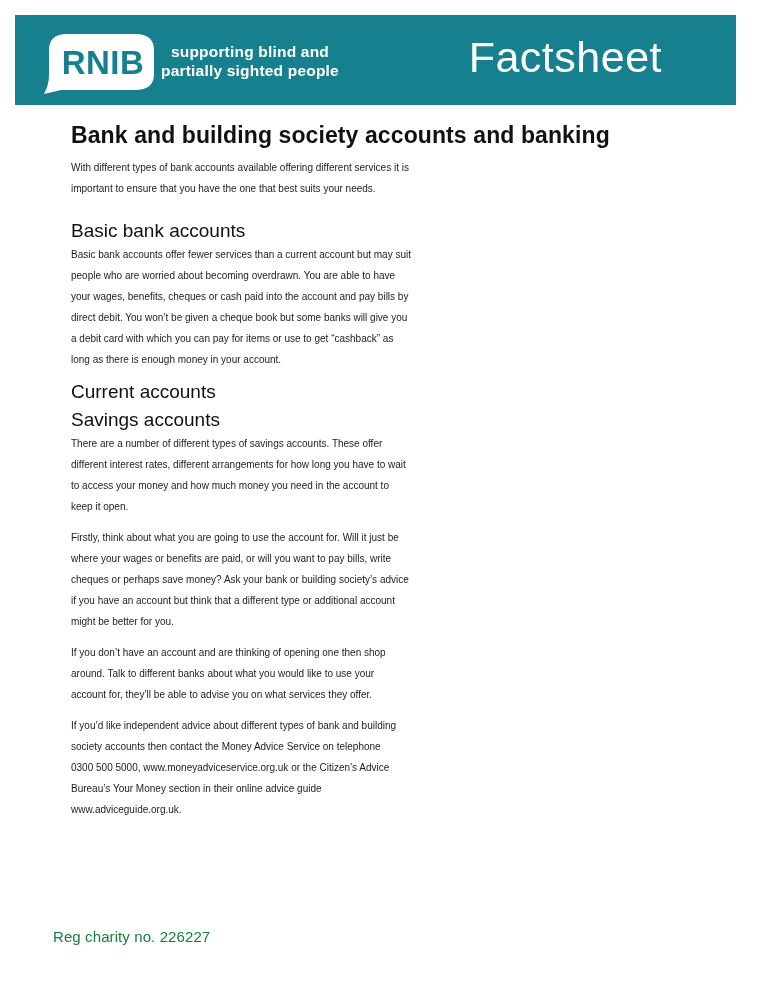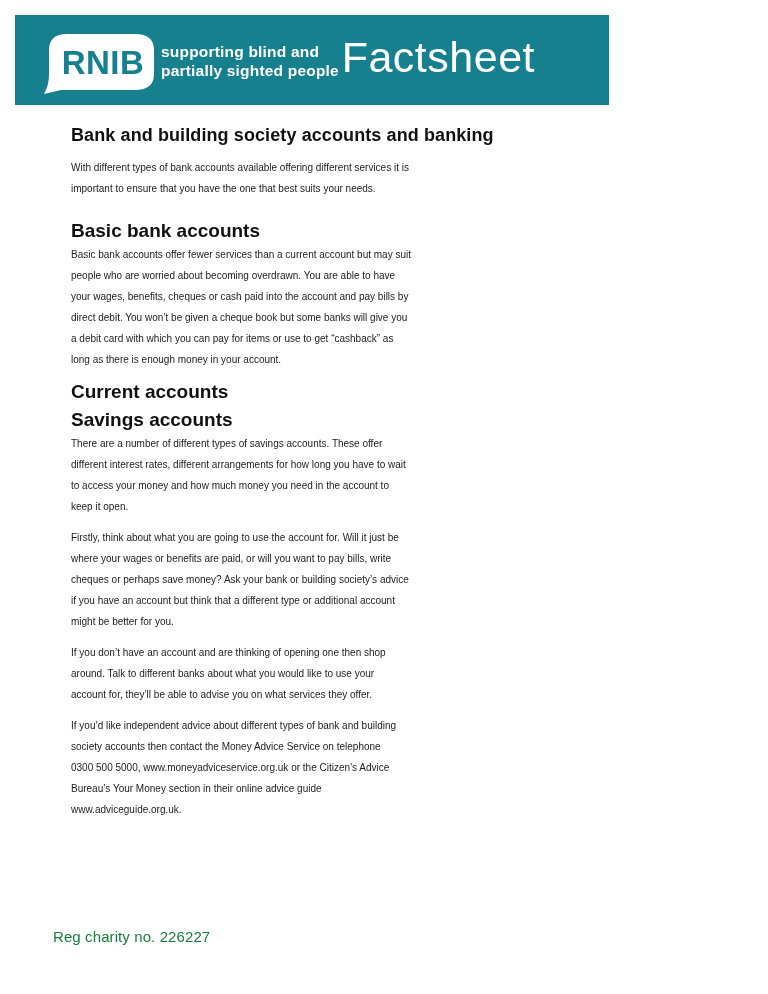--- a/index.html
+++ b/index.html
@@ -19,21 +19,21 @@
     width: 768px;
     height: 994px;
     position: relative;
     background: #ffffff;
   }
   
   .banner {
     position: absolute;
     left: 15px;
     top: 15px;
-    width: 594px;
+    width: 721px;
     height: 90px;
     background: #17808E;
   }
   .logo {
     position: absolute;
     left: 28px;
     top: 18px;
     width: 112px;
     height: 62px;
   }
@@ -61,57 +61,58 @@
   }
   .tagline {
     position: absolute;
     left: 146px;
     top: 27px;
     color: #ffffff;
     font-size: 15.5px;
     line-height: 19px;
     font-weight: bold;
     letter-spacing: 0.2px;
+    text-align: center;
   }
   .factsheet {
     position: absolute;
     right: 74px;
     top: 15px;
     color: #ffffff;
     font-size: 43px;
     line-height: 54px;
     font-weight: normal;
     letter-spacing: 0.5px;
   }
   
   .content {
     position: absolute;
     left: 71px;
     top: 105px;
     width: 645px;
   }
   h1 {
     margin: 16px 0 8px 0;
-    font-size: 18px;
+    font-size: 23px;
     line-height: 28px;
     font-weight: bold;
     color: #111111;
     letter-spacing: 0.1px;
   }
   p {
     margin: 0 0 10px 0;
     font-size: 10px;
     line-height: 21px;
     white-space: pre-line;
   }
   h2 {
     margin: 5px 0 2px 0;
     font-size: 19px;
     line-height: 23px;
-    font-weight: bold;
+    font-weight: normal;
     color: #111111;
   }
   section:first-of-type h2 {
     margin-top: 20px;
   }
   
   .footer-note {
     position: absolute;
     left: 53px;
     top: 928px;

